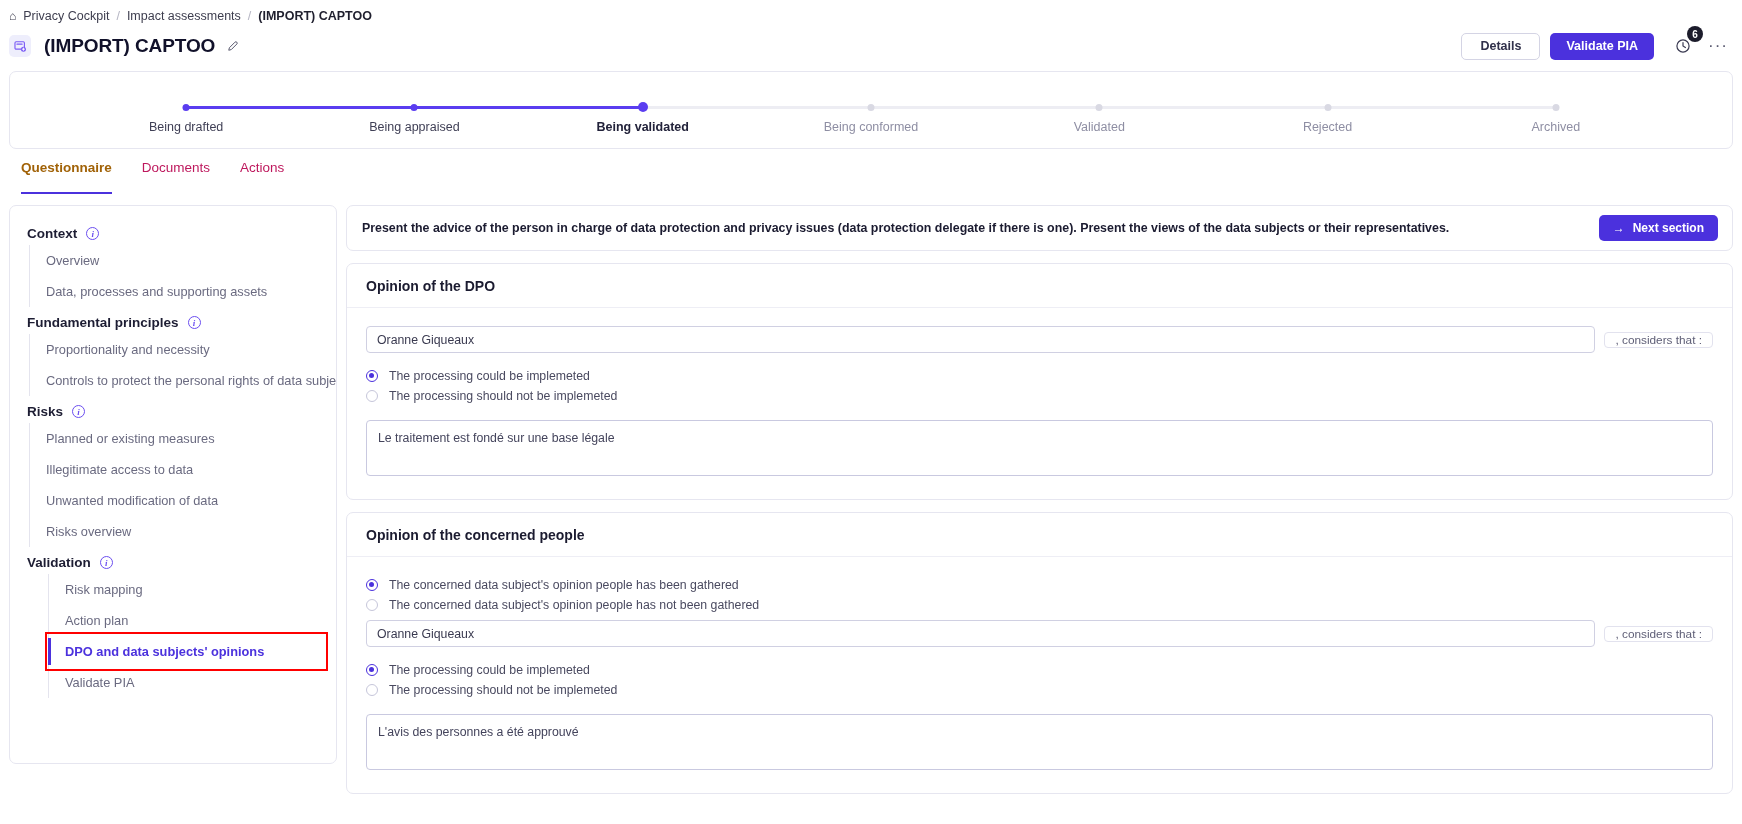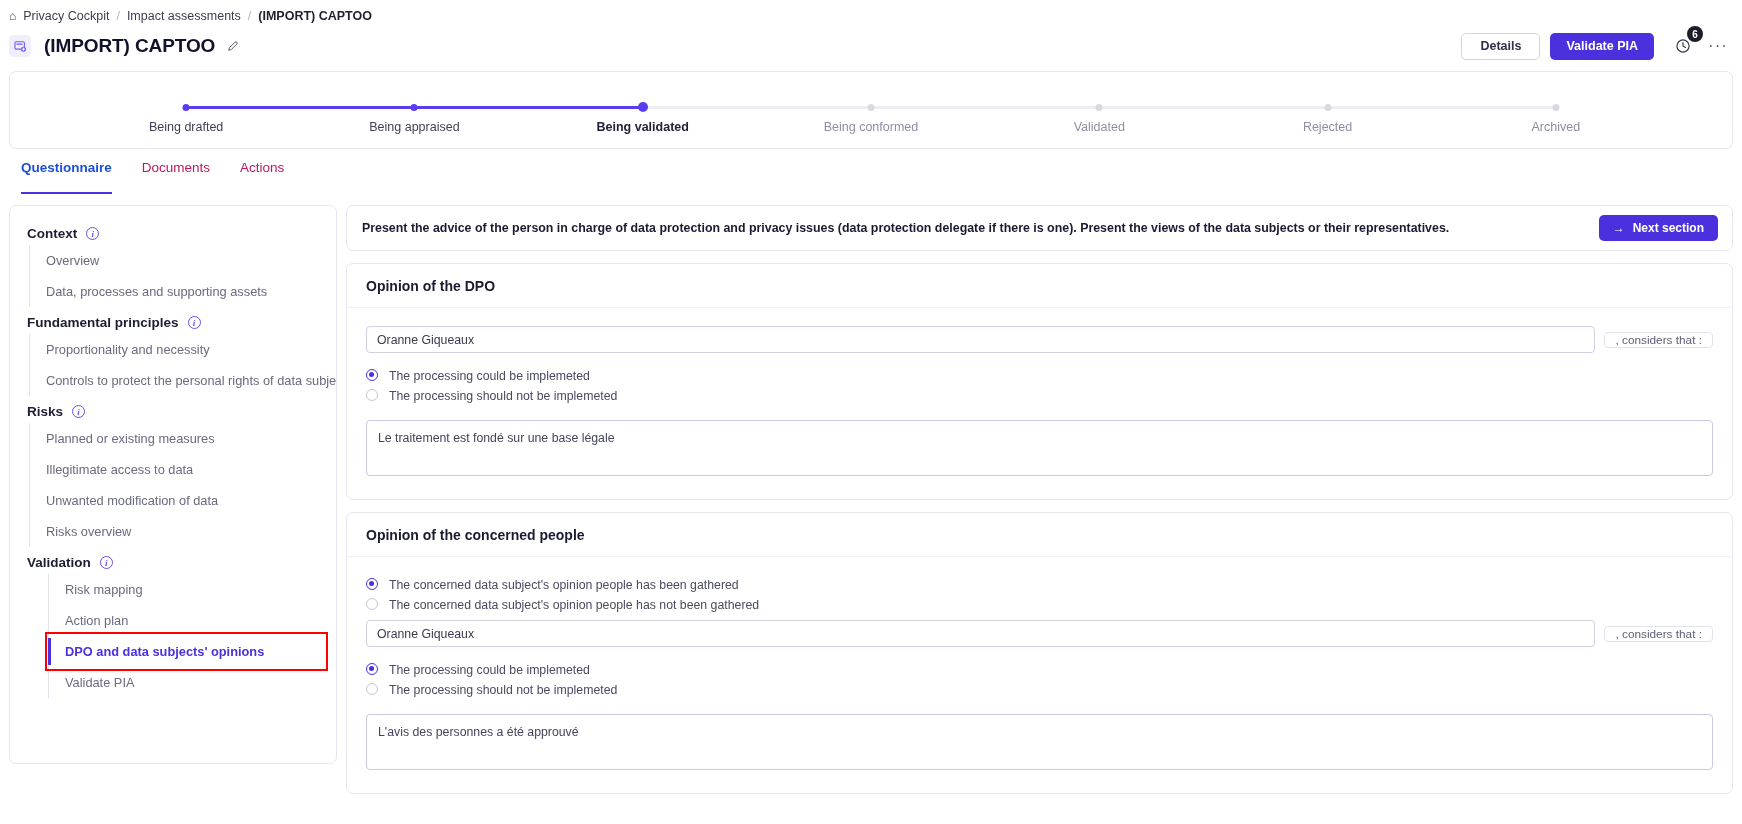--- a/index.html
+++ b/index.html
@@ -115,21 +115,21 @@
   .tabs {
     display: flex; gap: 30px;
     margin: 11px 0 0 21px;
     height: 34px;
   }
   .tab {
     font-size: 13.5px; color: #be185d;
     padding-bottom: 8px; cursor: pointer; white-space: nowrap;
   }
   .tab.active {
-    color: #1d4ed8; font-weight: bold;
+    color: #a16207; font-weight: bold;
     border-bottom: 2.5px solid #4b31dd;
   }
 
   
   .body-wrap {
     display: flex; gap: 9px;
     padding: 11px 9px 0 9px;
     height: 570px;
   }
   .sidebar {
@@ -213,21 +213,21 @@
   .input-suffix {
     margin-left: 9px;
     border: 1px solid #e2e2ee; border-radius: 4px;
     background: #fff;
     font-size: 11.8px; color: #5e5e76;
     display: flex; align-items: center;
     padding: 0 10px; white-space: nowrap; flex: none;
   }
   .radios { margin-top: 13px; }
   .radio-row {
-    display: flex; gap: 11px;
+    display: flex; align-items: center; gap: 11px;
     padding: 3px 0; cursor: pointer;
   }
   .radio {
     width: 12px; height: 12px; border-radius: 50%;
     border: 1.4px solid #c6c6da; background: #fff;
     flex: none; position: relative;
   }
   .radio.checked { border-color: #4b31dd; }
   .radio.checked::after {
     content: ""; position: absolute;

